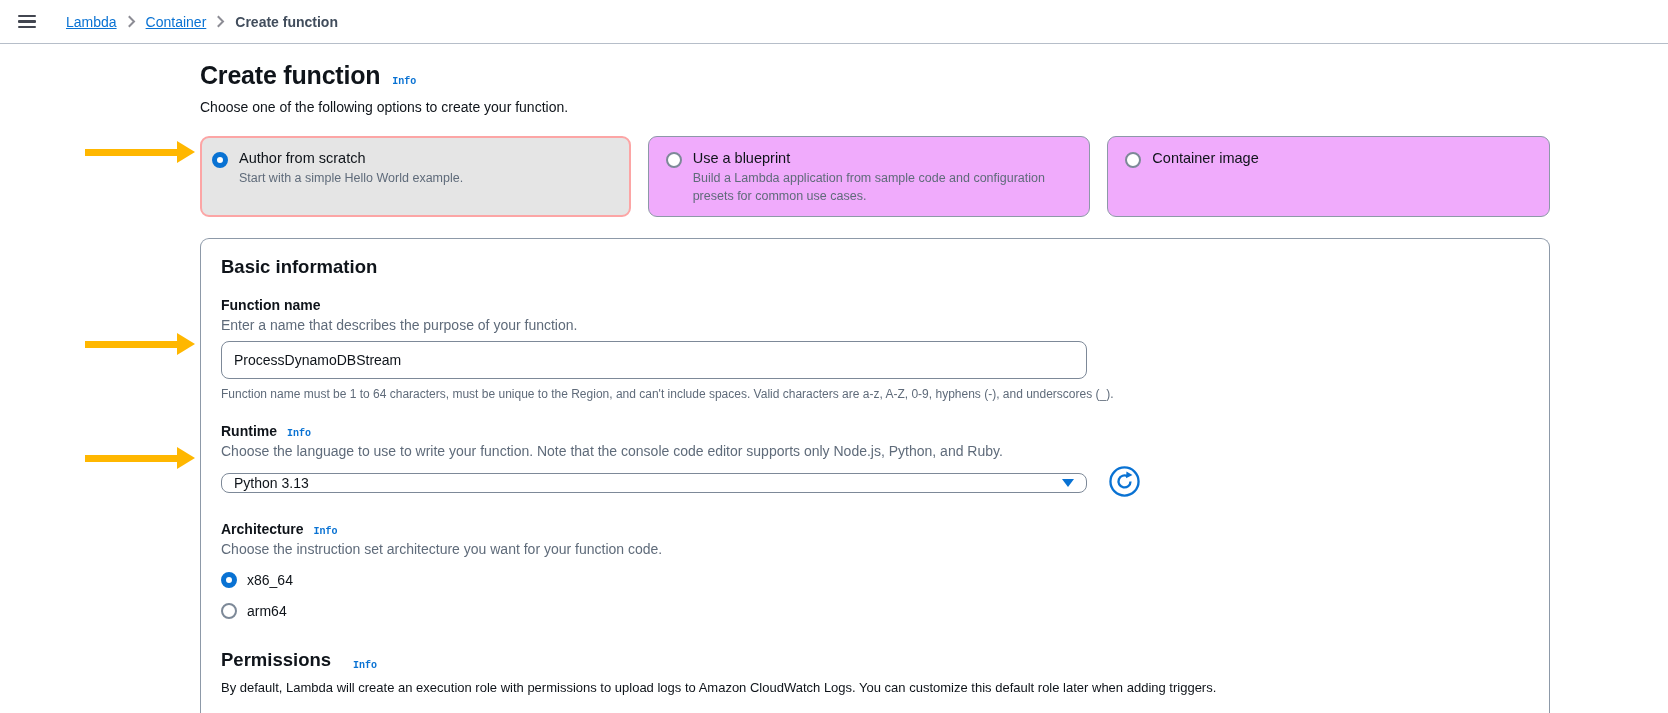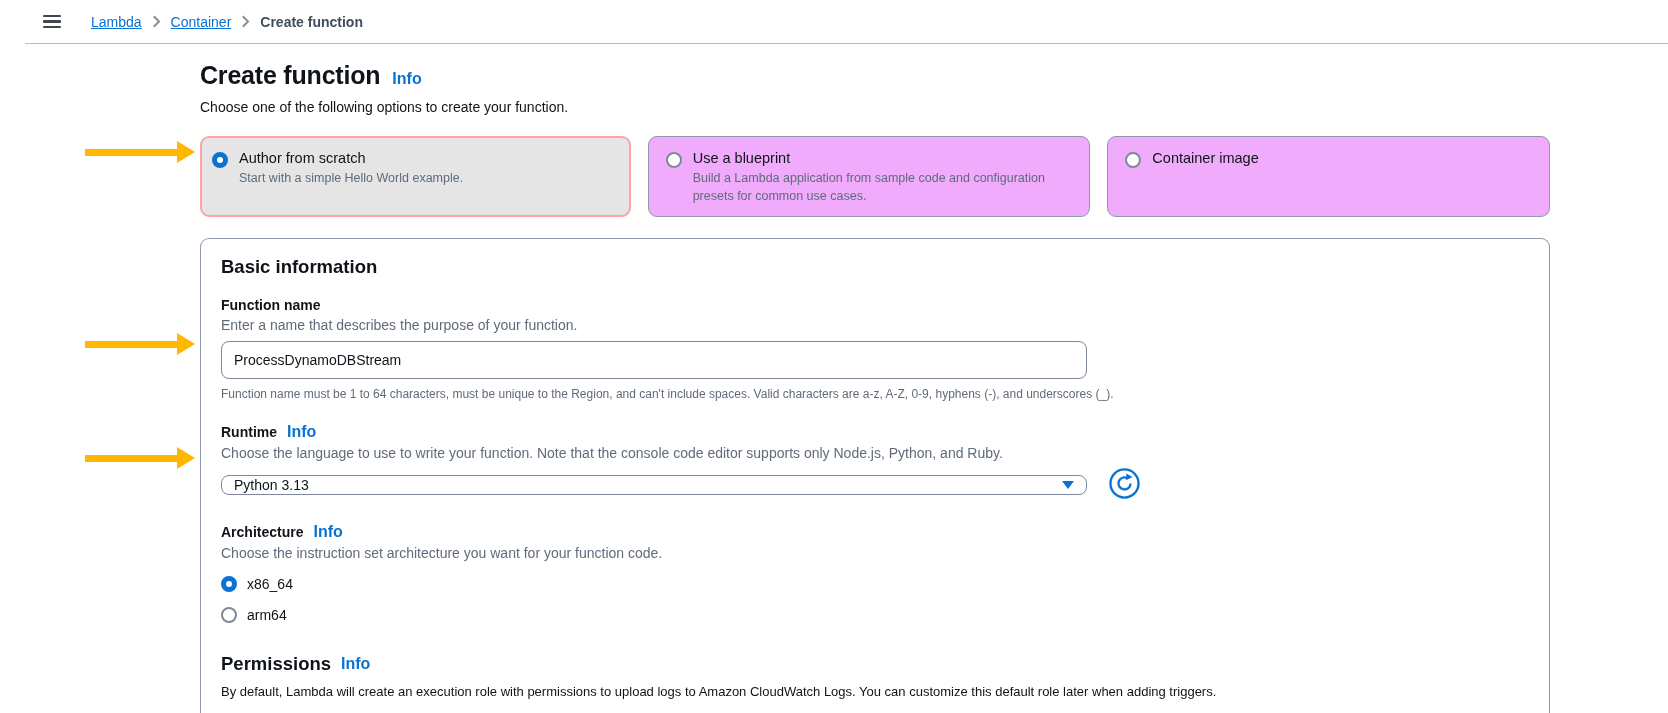--- a/index.html
+++ b/index.html
@@ -12,35 +12,34 @@
   }
 
   
   .topbar {
     height: 44px;
     display: flex;
     align-items: center;
     padding: 0 16px;
     border-bottom: 1px solid #b6bec9;
     gap: 14px;
-    margin-left: 25px;
   }
   .hamburger { display: flex; flex-direction: column; gap: 3px; cursor: pointer; padding: 4px 2px; }
   .hamburger span { display: block; width: 18px; height: 2.5px; background: #424650; border-radius: 1px; }
   .crumbs { display: flex; align-items: center; gap: 10px; font-size: 14px; margin-left: 14px; }
   .crumb-link { color: #0972d3; text-decoration: underline; cursor: pointer; }
   .crumb-sep { display: flex; align-items: center; }
   .crumb-current { color: #414d5c; font-weight: bold; }
 
   
   .content { position: absolute; left: 200px; top: 44px; width: 1350px; }
 
   .page-title-row { margin-top: 17px; display: flex; align-items: baseline; gap: 12px; }
   .page-title { font-size: 25px; font-weight: bold; letter-spacing: -0.2px; }
-  .info-link { color: #0972d3; font-size: 16px; font-weight: bold; cursor: pointer; }
+  .info-link { color: #0972d3; font-size: 10px; font-weight: bold; cursor: pointer; font-family: Liberation Mono, monospace; }
   .page-subtitle { margin-top: 9px; font-size: 14px; color: #0f141a; }
 
   
   .option-cards { display: flex; gap: 17px; margin-top: 21px; }
   .option-card {
     flex: 1;
     border: 1px solid #8d99a8;
     border-radius: 9px;
     background: #f0abfc;
     padding: 13px 17px;
@@ -109,21 +108,21 @@
     border-left: 6px solid transparent;
     border-right: 6px solid transparent;
     border-top: 8px solid #0972d3;
   }
   .refresh-btn { width: 32px; height: 32px; border: none; background: transparent; cursor: pointer; padding: 0; display: flex; align-items: center; }
 
   .section-gap { margin-top: 22px; }
   .radio-row { display: flex; align-items: flex-start; gap: 10px; margin-top: 15px; font-size: 14px; cursor: pointer; }
   .radio-row .radio { margin-top: 0; }
 
-  .perm-heading-row { display: flex; align-items: center; gap: 10px; margin-top: 30px; }
+  .perm-heading-row { display: flex; align-items: flex-end; gap: 22px; margin-top: 30px; }
   .perm-heading { font-size: 18.5px; font-weight: bold; }
   .perm-desc { font-size: 13px; color: #0f141a; margin-top: 9px; }
 
   
   .annot-arrow { position: absolute; display: flex; align-items: center; }
   .annot-arrow .shaft { width: 92px; height: 7px; background: var(--arrow-color, #FFB700); }
   .annot-arrow .head {
     width: 0; height: 0;
     border-top: 11px solid transparent;
     border-bottom: 11px solid transparent;

